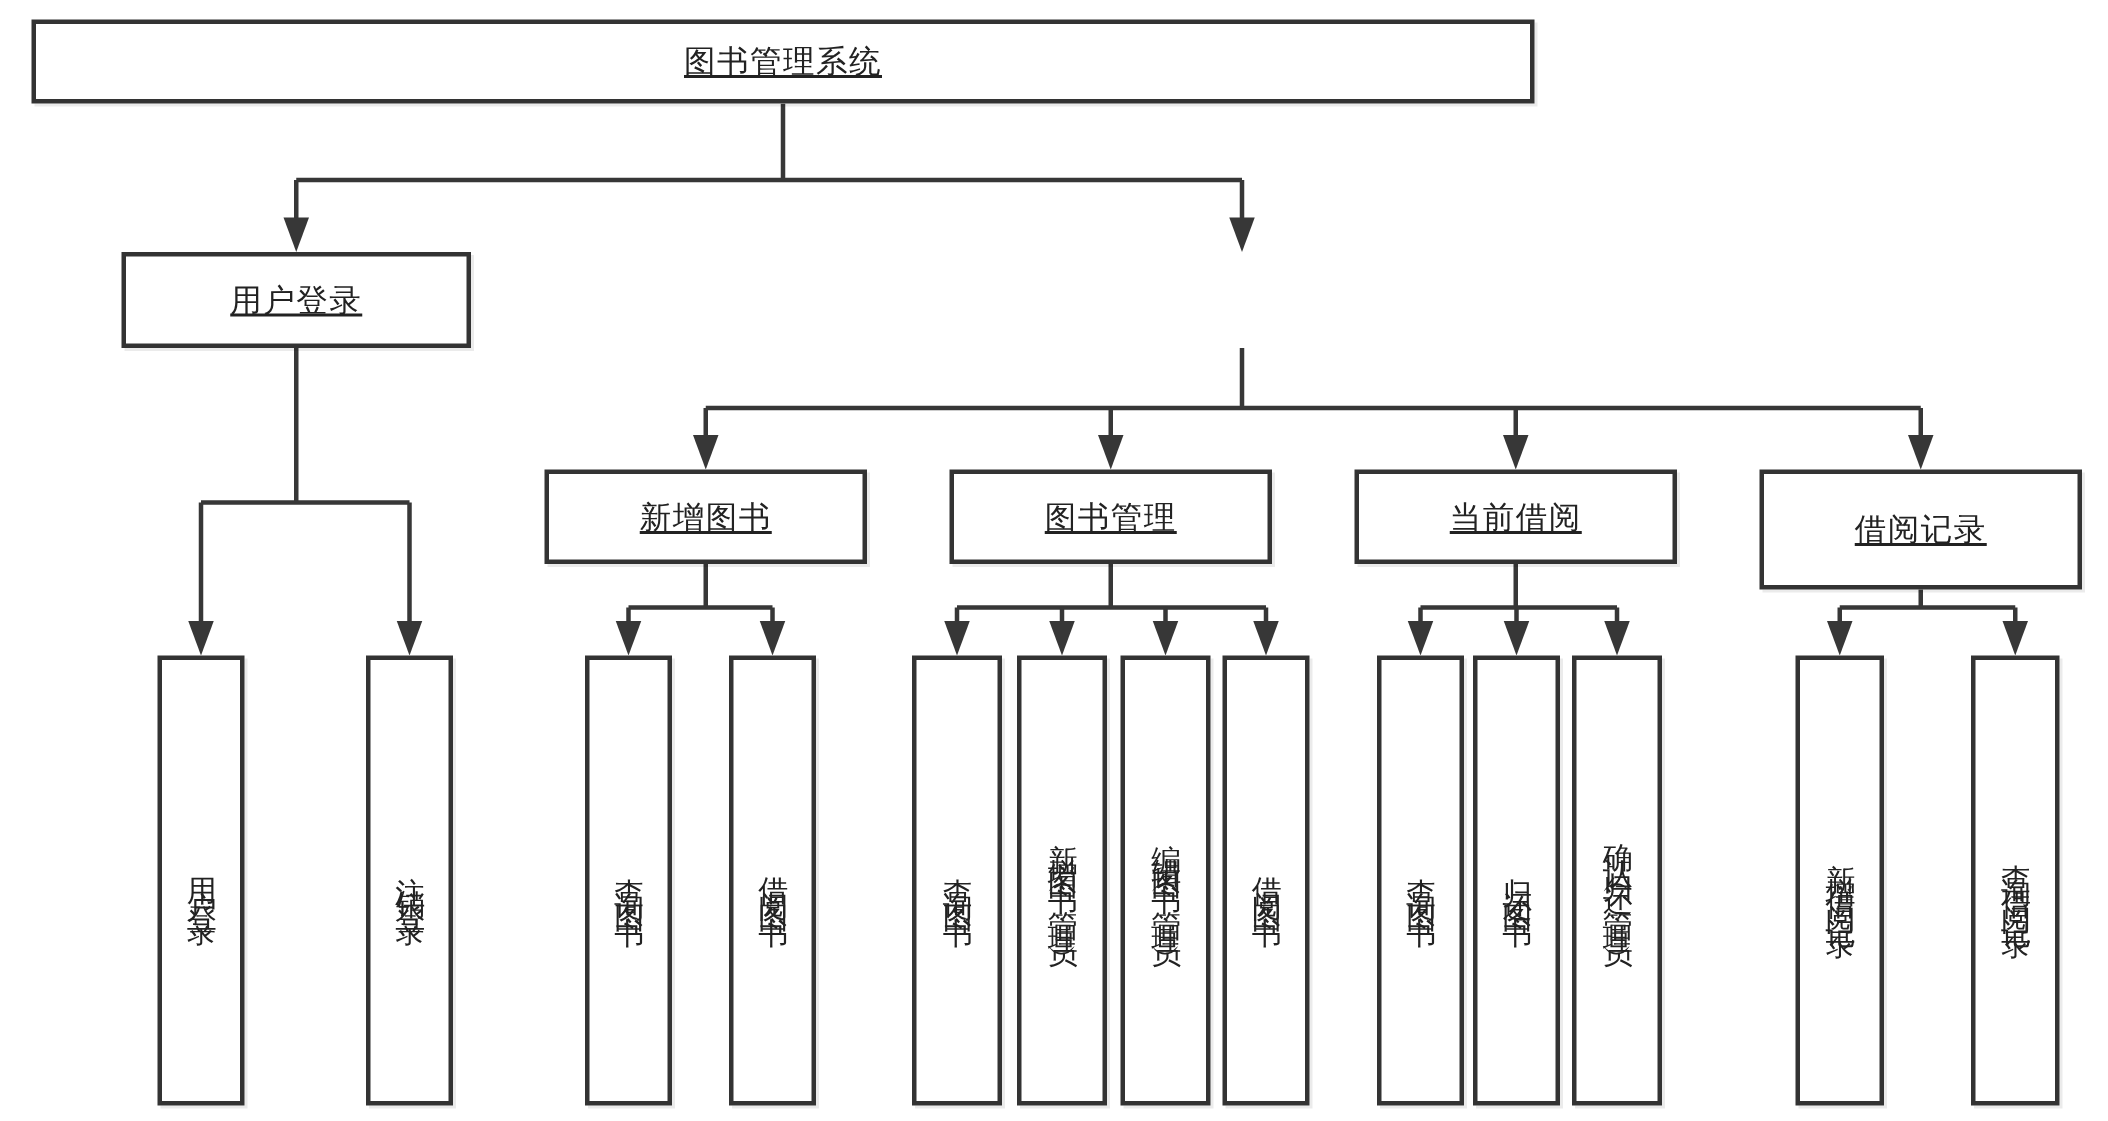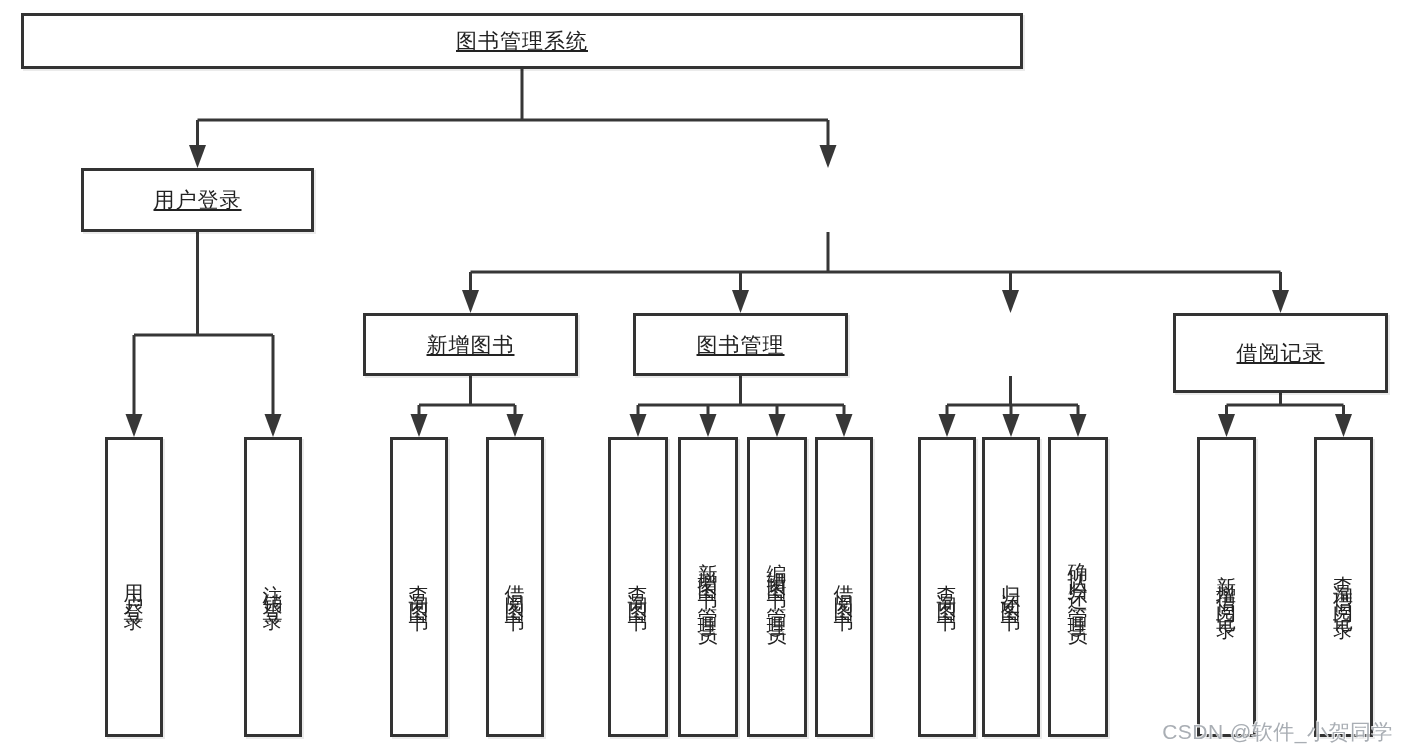--- a/index.html
+++ b/index.html
@@ -104,20 +104,23 @@
   <div class="node hbox" style="left:81px;top:168px;width:233px;height:64px">
     <span>用户登录</span>
   </div>
 
   <div class="node hbox" style="left:363px;top:313px;width:215px;height:63px">
     <span>新增图书</span>
   </div>
   <div class="node hbox" style="left:633px;top:313px;width:215px;height:63px">
     <span>图书管理</span>
   </div>
+  <div class="node hbox" style="left:903px;top:313px;width:215px;height:63px">
+    <span>当前借阅</span>
+  </div>
   <div class="node hbox" style="left:1173px;top:313px;width:215px;height:80px">
     <span>借阅记录</span>
   </div>
 
   <div class="node vbox" style="left:105px;top:437px;width:58px;height:300px">
     <span>用户登录</span>
   </div>
   <div class="node vbox" style="left:244px;top:437px;width:58px;height:300px">
     <span>注销登录</span>
   </div>
@@ -152,15 +155,14 @@
     <span>确认归还（管理员）</span>
   </div>
 
   <div class="node vbox" style="left:1197px;top:437px;width:59px;height:300px">
     <span>新增借阅记录</span>
   </div>
   <div class="node vbox" style="left:1314px;top:437px;width:59px;height:300px">
     <span>查询借阅记录</span>
   </div>
 
-  <div class="watermark">CSDN @软件_小贺同学</div>
 
 </div>
 
 </body></html>

